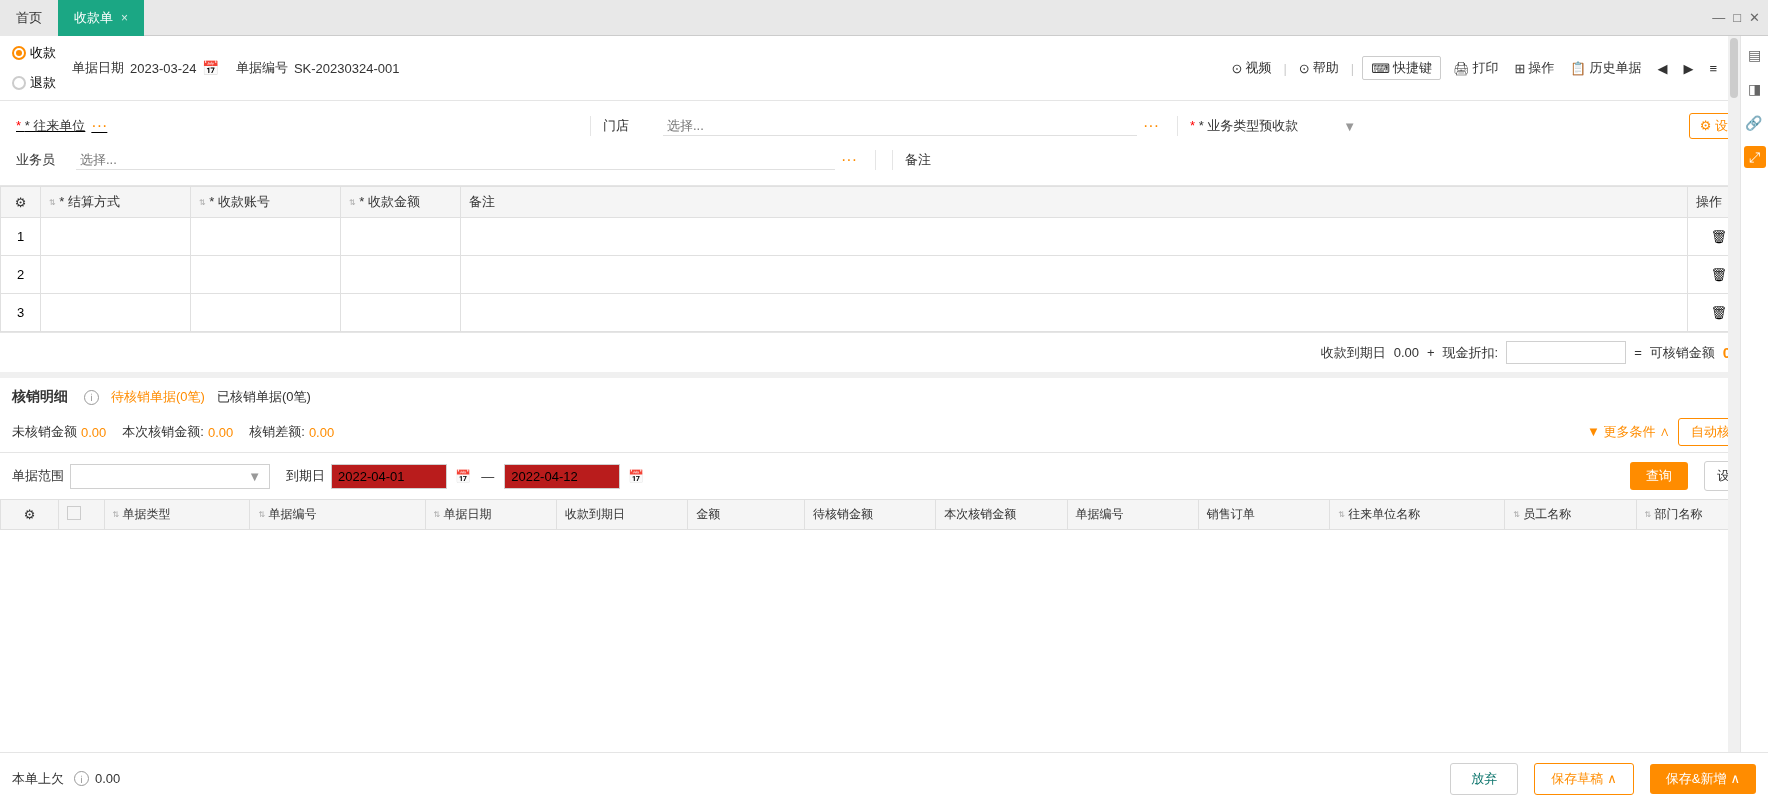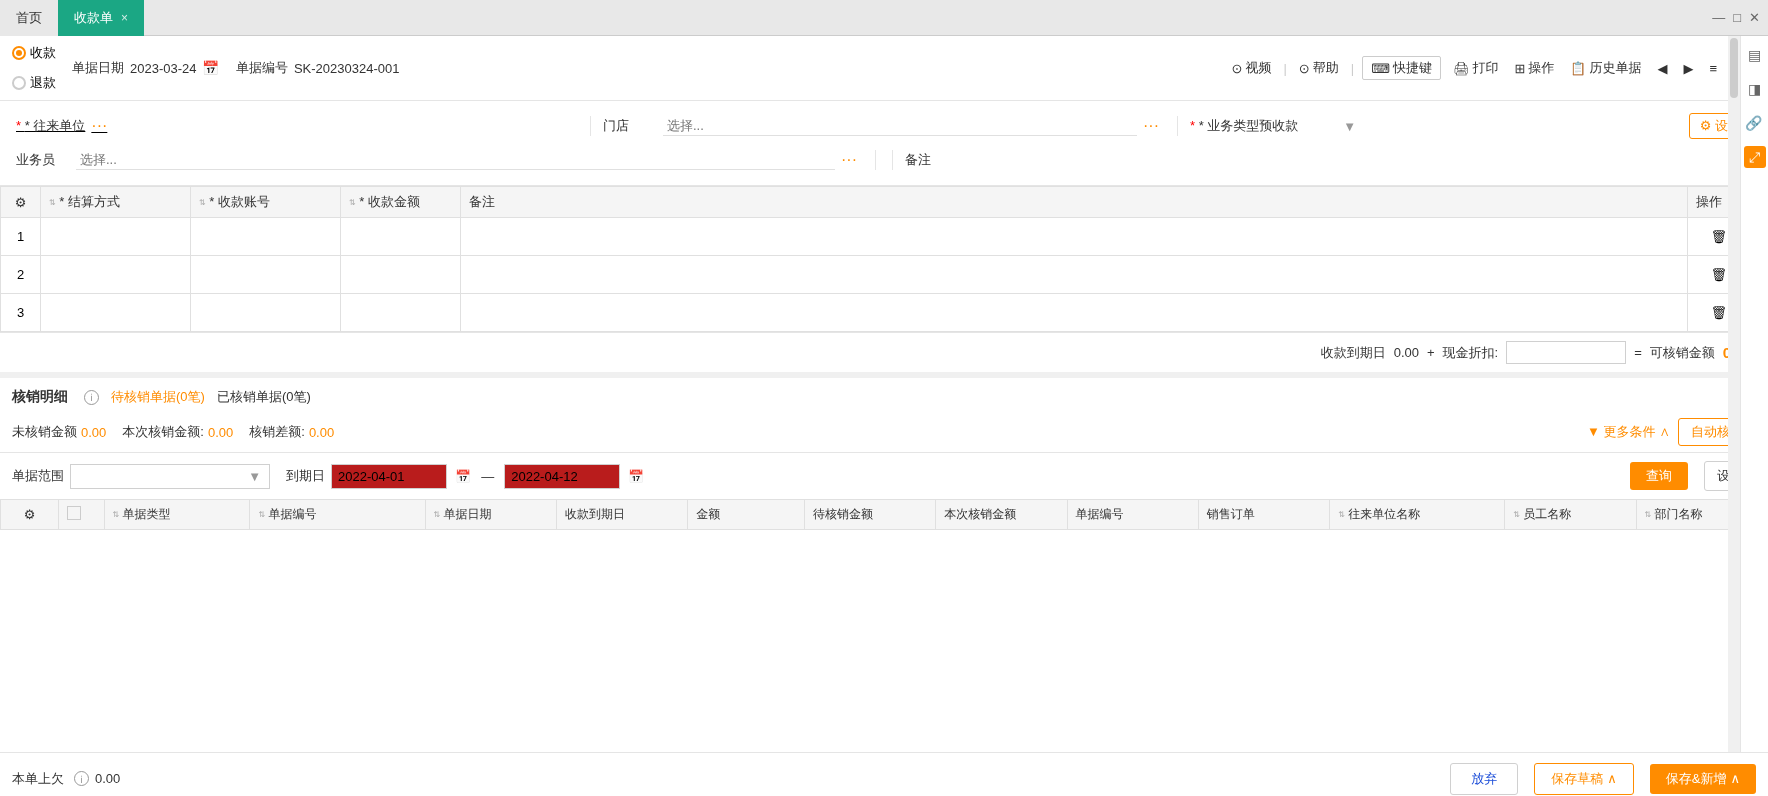--- a/index.html
+++ b/index.html
@@ -98,21 +98,21 @@
     .bottom-table-section { background: #fff; overflow: hidden; }
     .bottom-table { width: 100%; border-collapse: collapse; }
     .bottom-table th { background: #f5f5f5; border: 1px solid #e0e0e0; padding: 6px 8px; text-align: left; color: #333; font-weight: normal; white-space: nowrap; font-size: 12px; }
     .bottom-table th:first-child { width: 40px; text-align: center; }
     .sort-icon { display: inline-flex; flex-direction: column; font-size: 8px; line-height: 1; color: #aaa; vertical-align: middle; }
 
     
     .footer { display: flex; align-items: center; padding: 8px 12px; background: #fff; border-top: 1px solid #e5e5e5; gap: 16px; min-height: 44px; position: absolute; bottom: 0; left: 0; right: 0; }
     .footer-info { display: flex; align-items: center; gap: 6px; color: #333; }
     .footer-spacer { flex: 1; }
-    .btn-discard { background: #fff; border: 1px solid #d0d0d0; color: #1d4ed8; padding: 6px 20px; border-radius: 3px; cursor: pointer; }
+    .btn-discard { background: #fff; border: 1px solid #d0d0d0; color: #0f766e; padding: 6px 20px; border-radius: 3px; cursor: pointer; }
     .btn-save-draft { background: #fff; border: 1px solid #ff8c00; color: #ff8c00; padding: 6px 16px; border-radius: 3px; cursor: pointer; display: flex; align-items: center; gap: 4px; }
     .btn-save-new { background: #ff8c00; border: none; color: #fff; padding: 6px 16px; border-radius: 3px; cursor: pointer; display: flex; align-items: center; gap: 4px; }
 
     
     .right-sidebar { position: absolute; right: 0; top: 36px; width: 28px; background: #fff; border-left: 1px solid #e5e5e5; display: flex; flex-direction: column; align-items: center; padding-top: 8px; gap: 12px; height: calc(796px - 36px); }
     .sidebar-icon { width: 22px; height: 22px; display: flex; align-items: center; justify-content: center; cursor: pointer; color: #666; font-size: 14px; }
     .sidebar-icon.active { background: #ff8c00; color: #fff; border-radius: 3px; }
 
     
     .scroll-track { position: absolute; right: 28px; top: 36px; width: 12px; background: #f0f0f0; height: calc(796px - 36px); }

